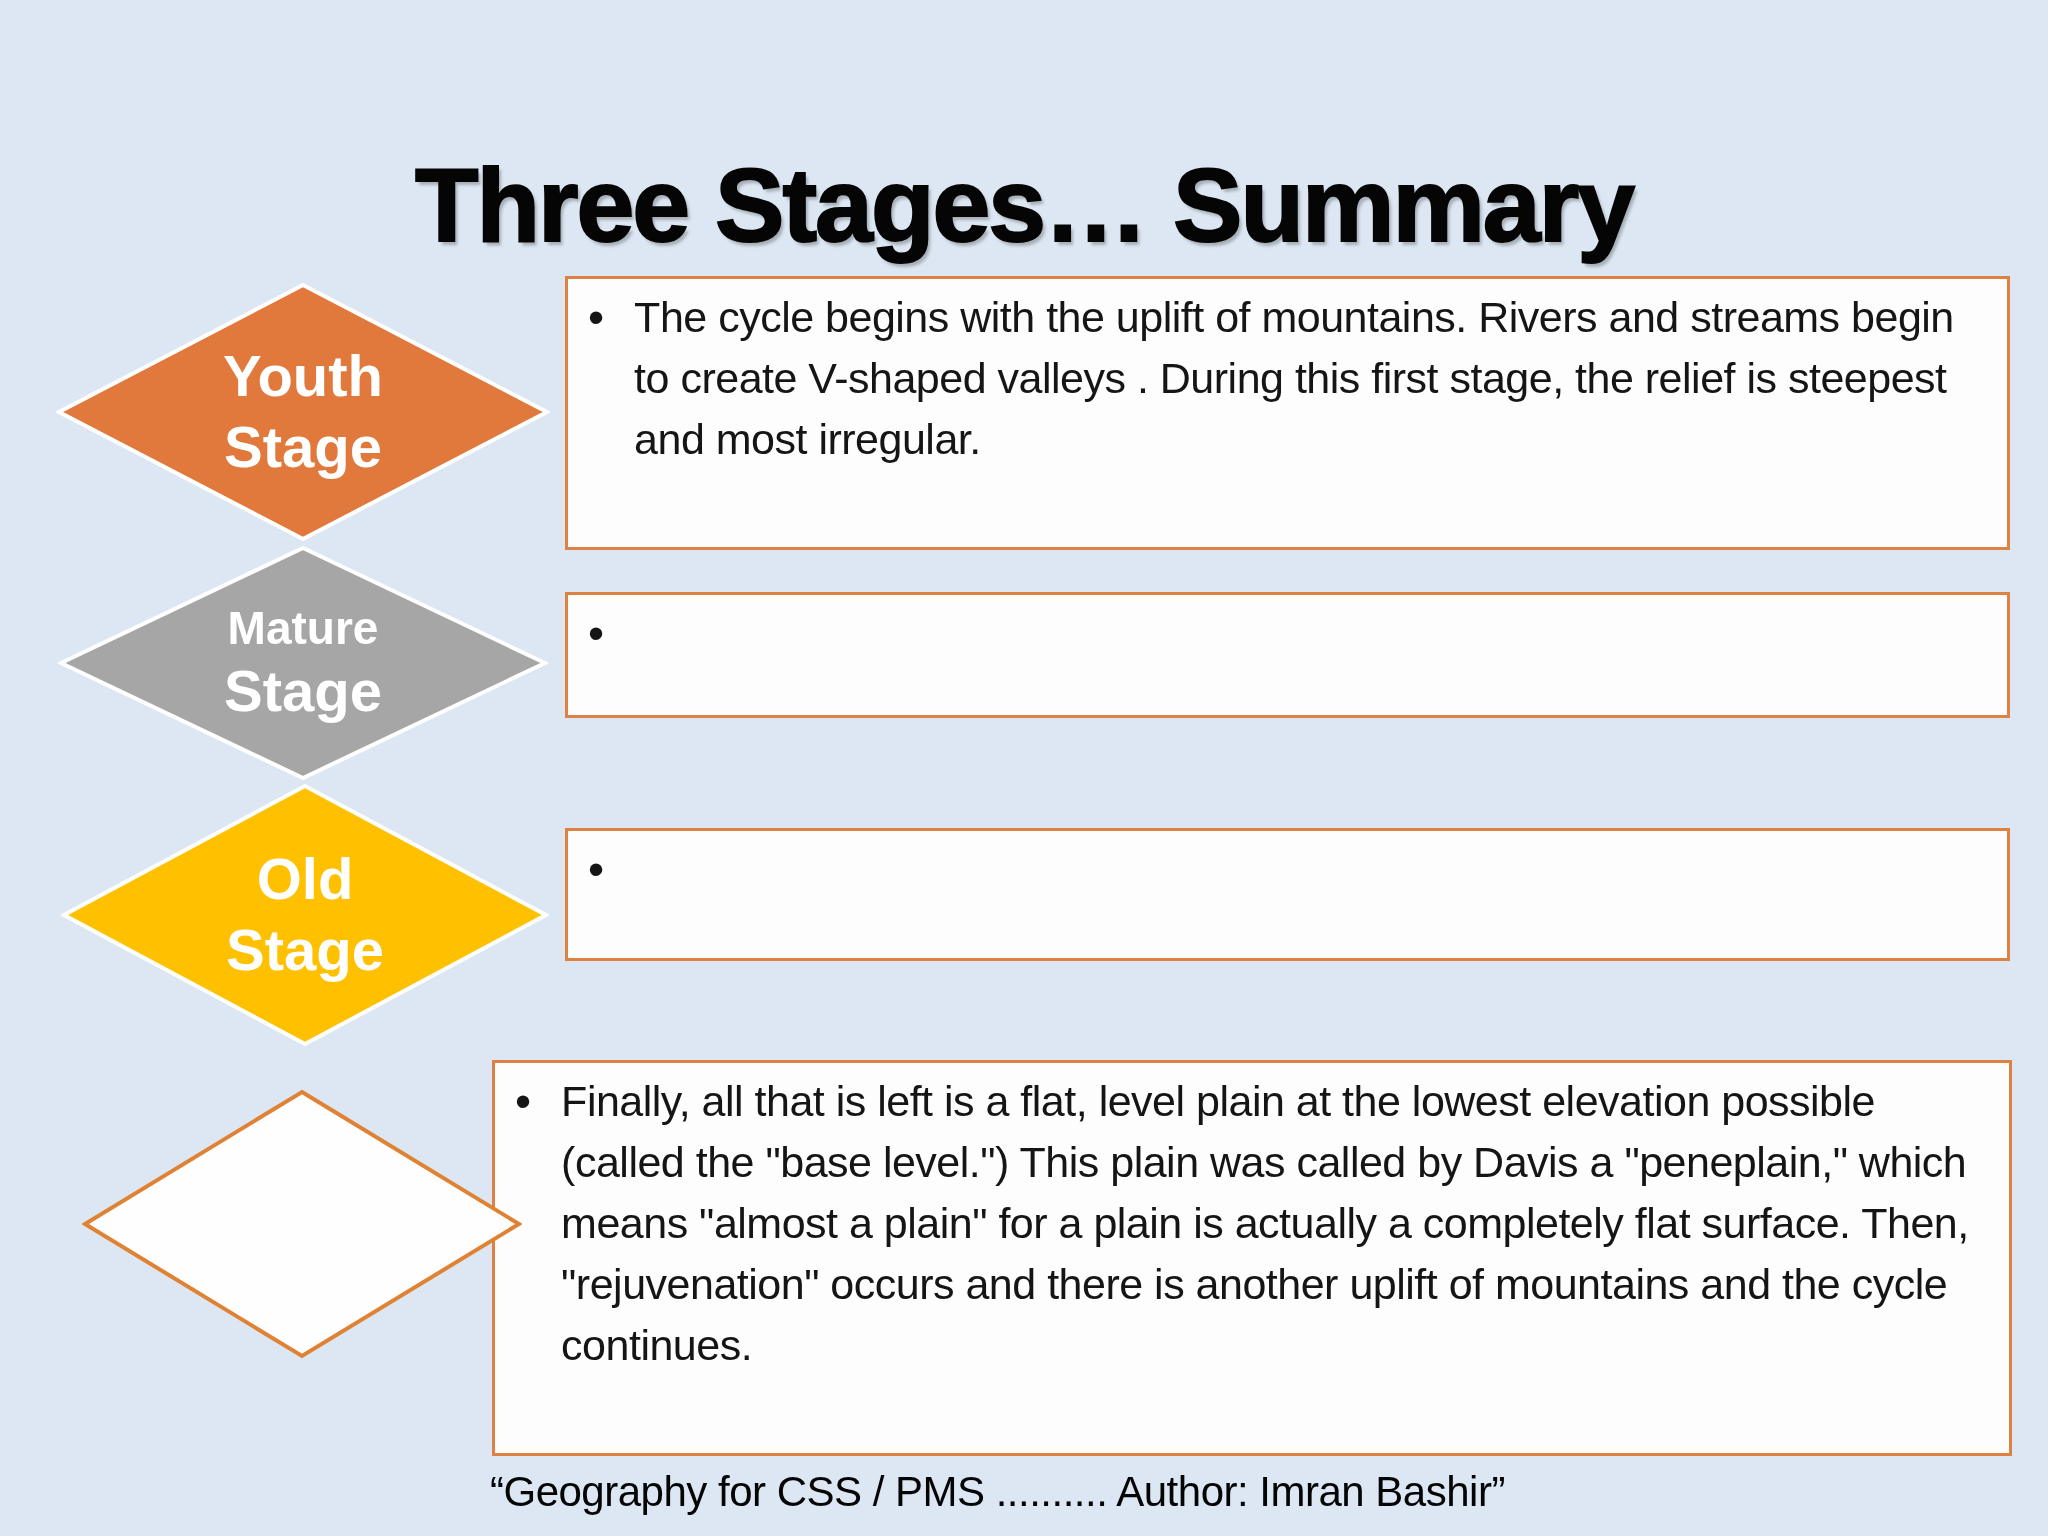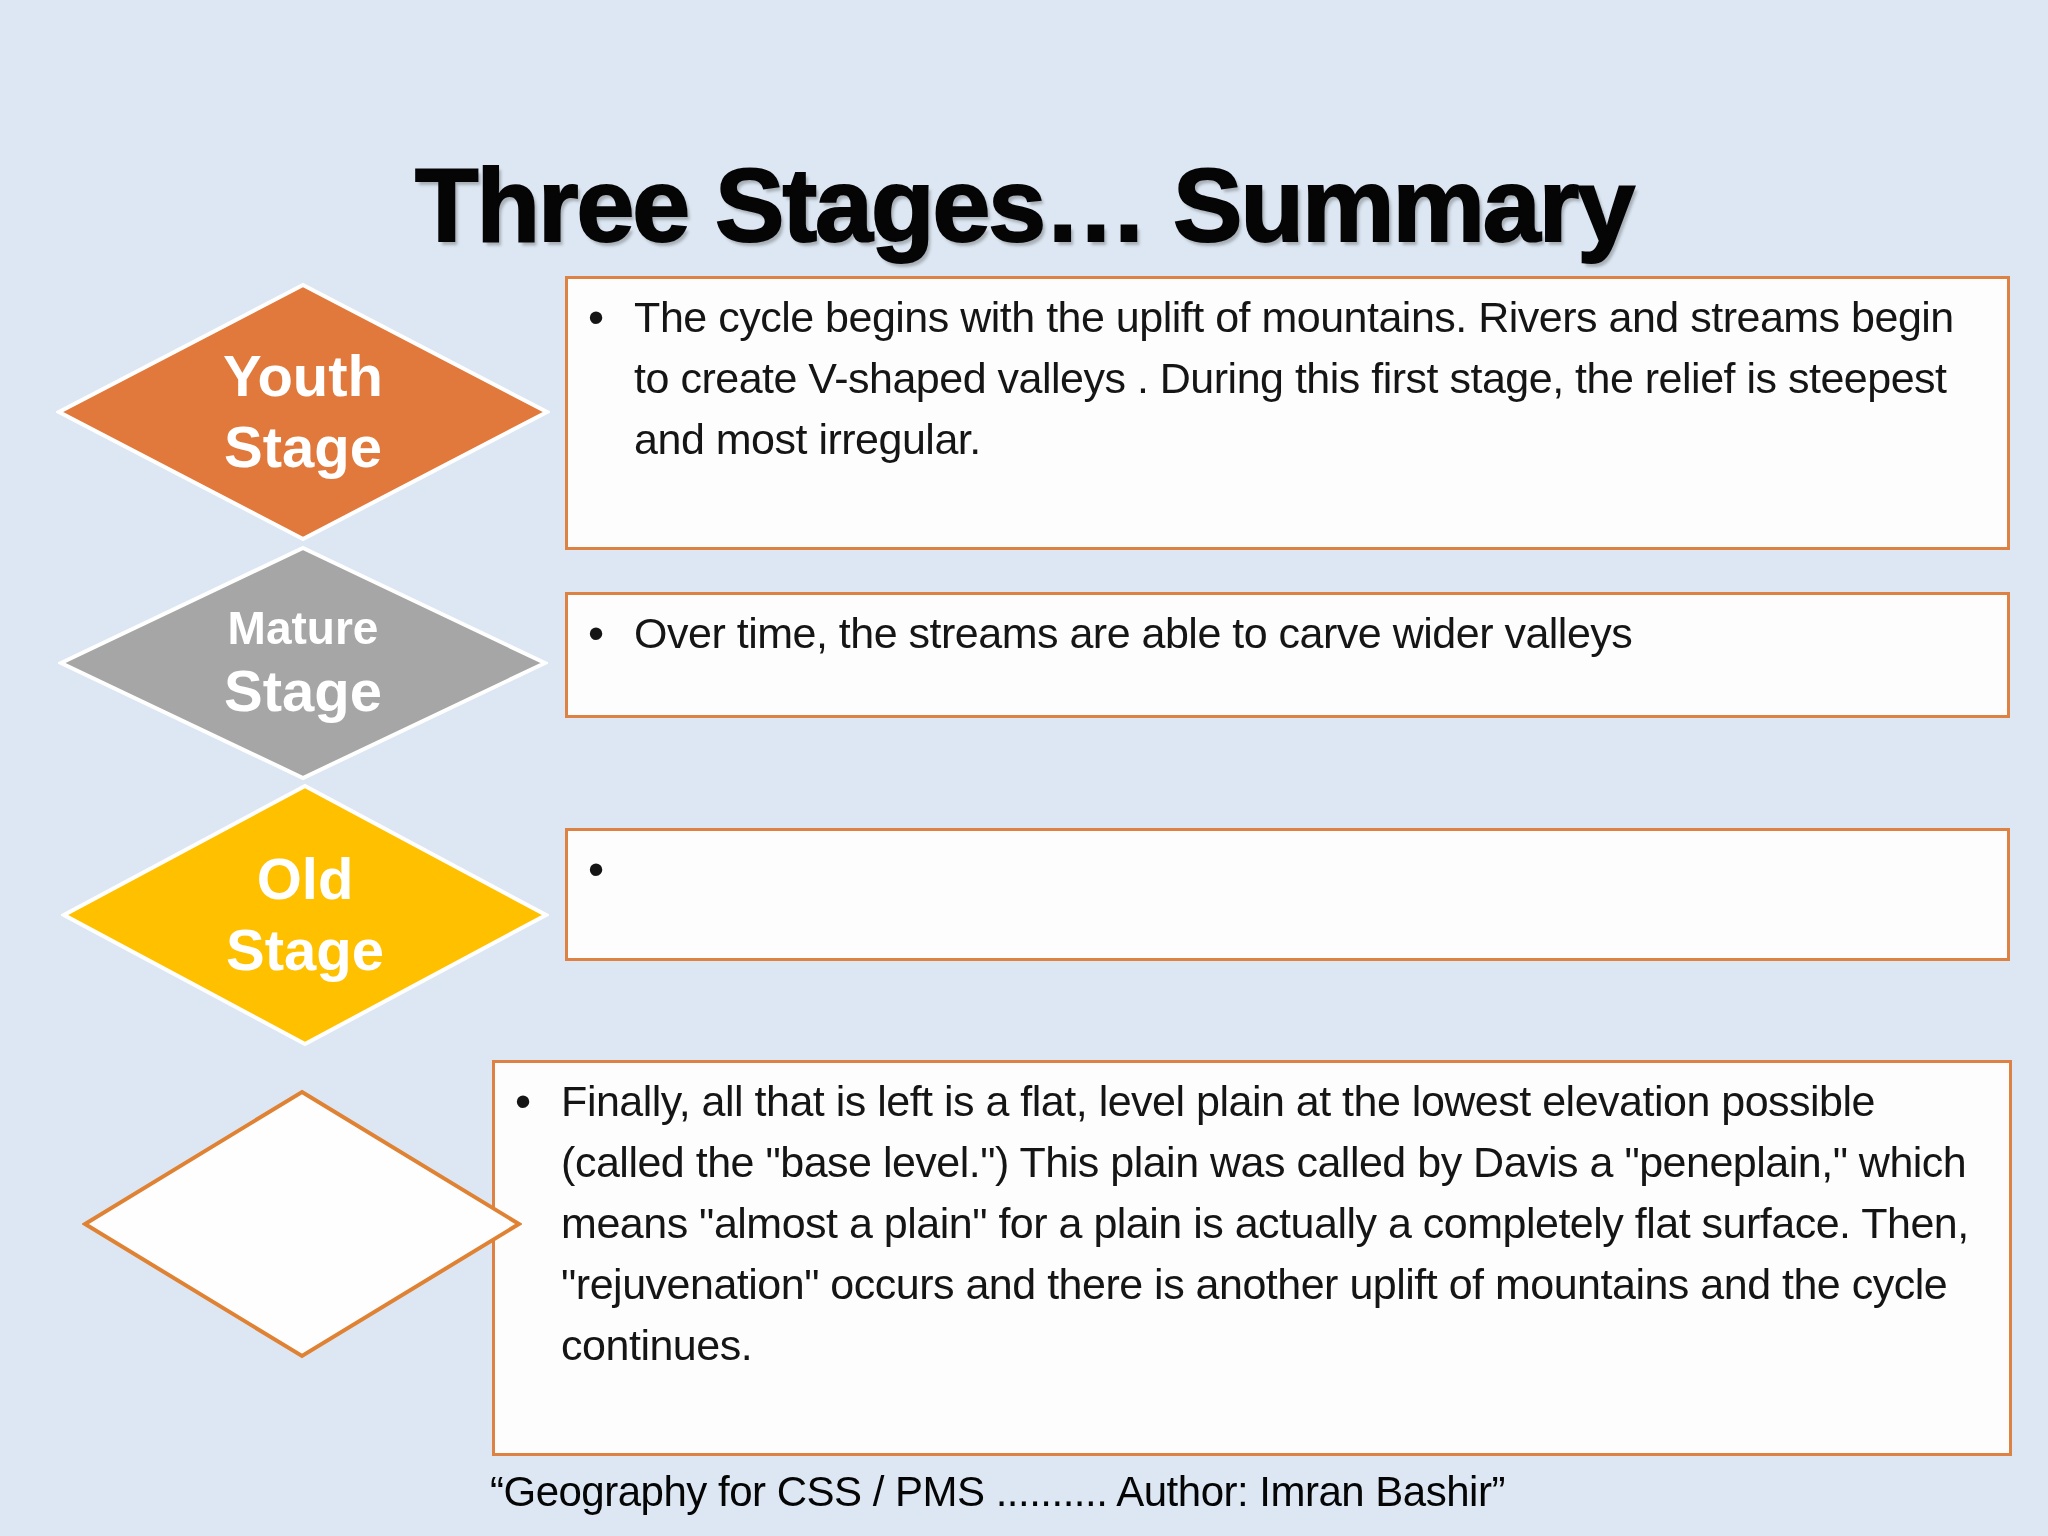--- a/index.html
+++ b/index.html
@@ -93,21 +93,20 @@
     <polygon points="245,3 487,118 245,233 3,118" class="stroke-white" fill="#A6A6A6"></polygon>
   </svg>
   <div class="label">
     <span class="l1">Mature</span>
     <span class="l2">Stage</span>
   </div>
 </div>
 <div class="box b2">
   <div class="bullet-row">
     <span class="bullet">•</span>
-    <span class="bullet-text">Over time, the streams are able to carve wider valleys</span>
   </div>
 </div>
 
 <div class="diamond d3">
   <svg viewBox="0 0 488 264">
     <polygon points="244,3 485,132 244,261 3,132" class="stroke-white" fill="#FFC000"></polygon>
   </svg>
   <div class="label">
     <span class="l1">Old</span>
     <span class="l2">Stage</span>

